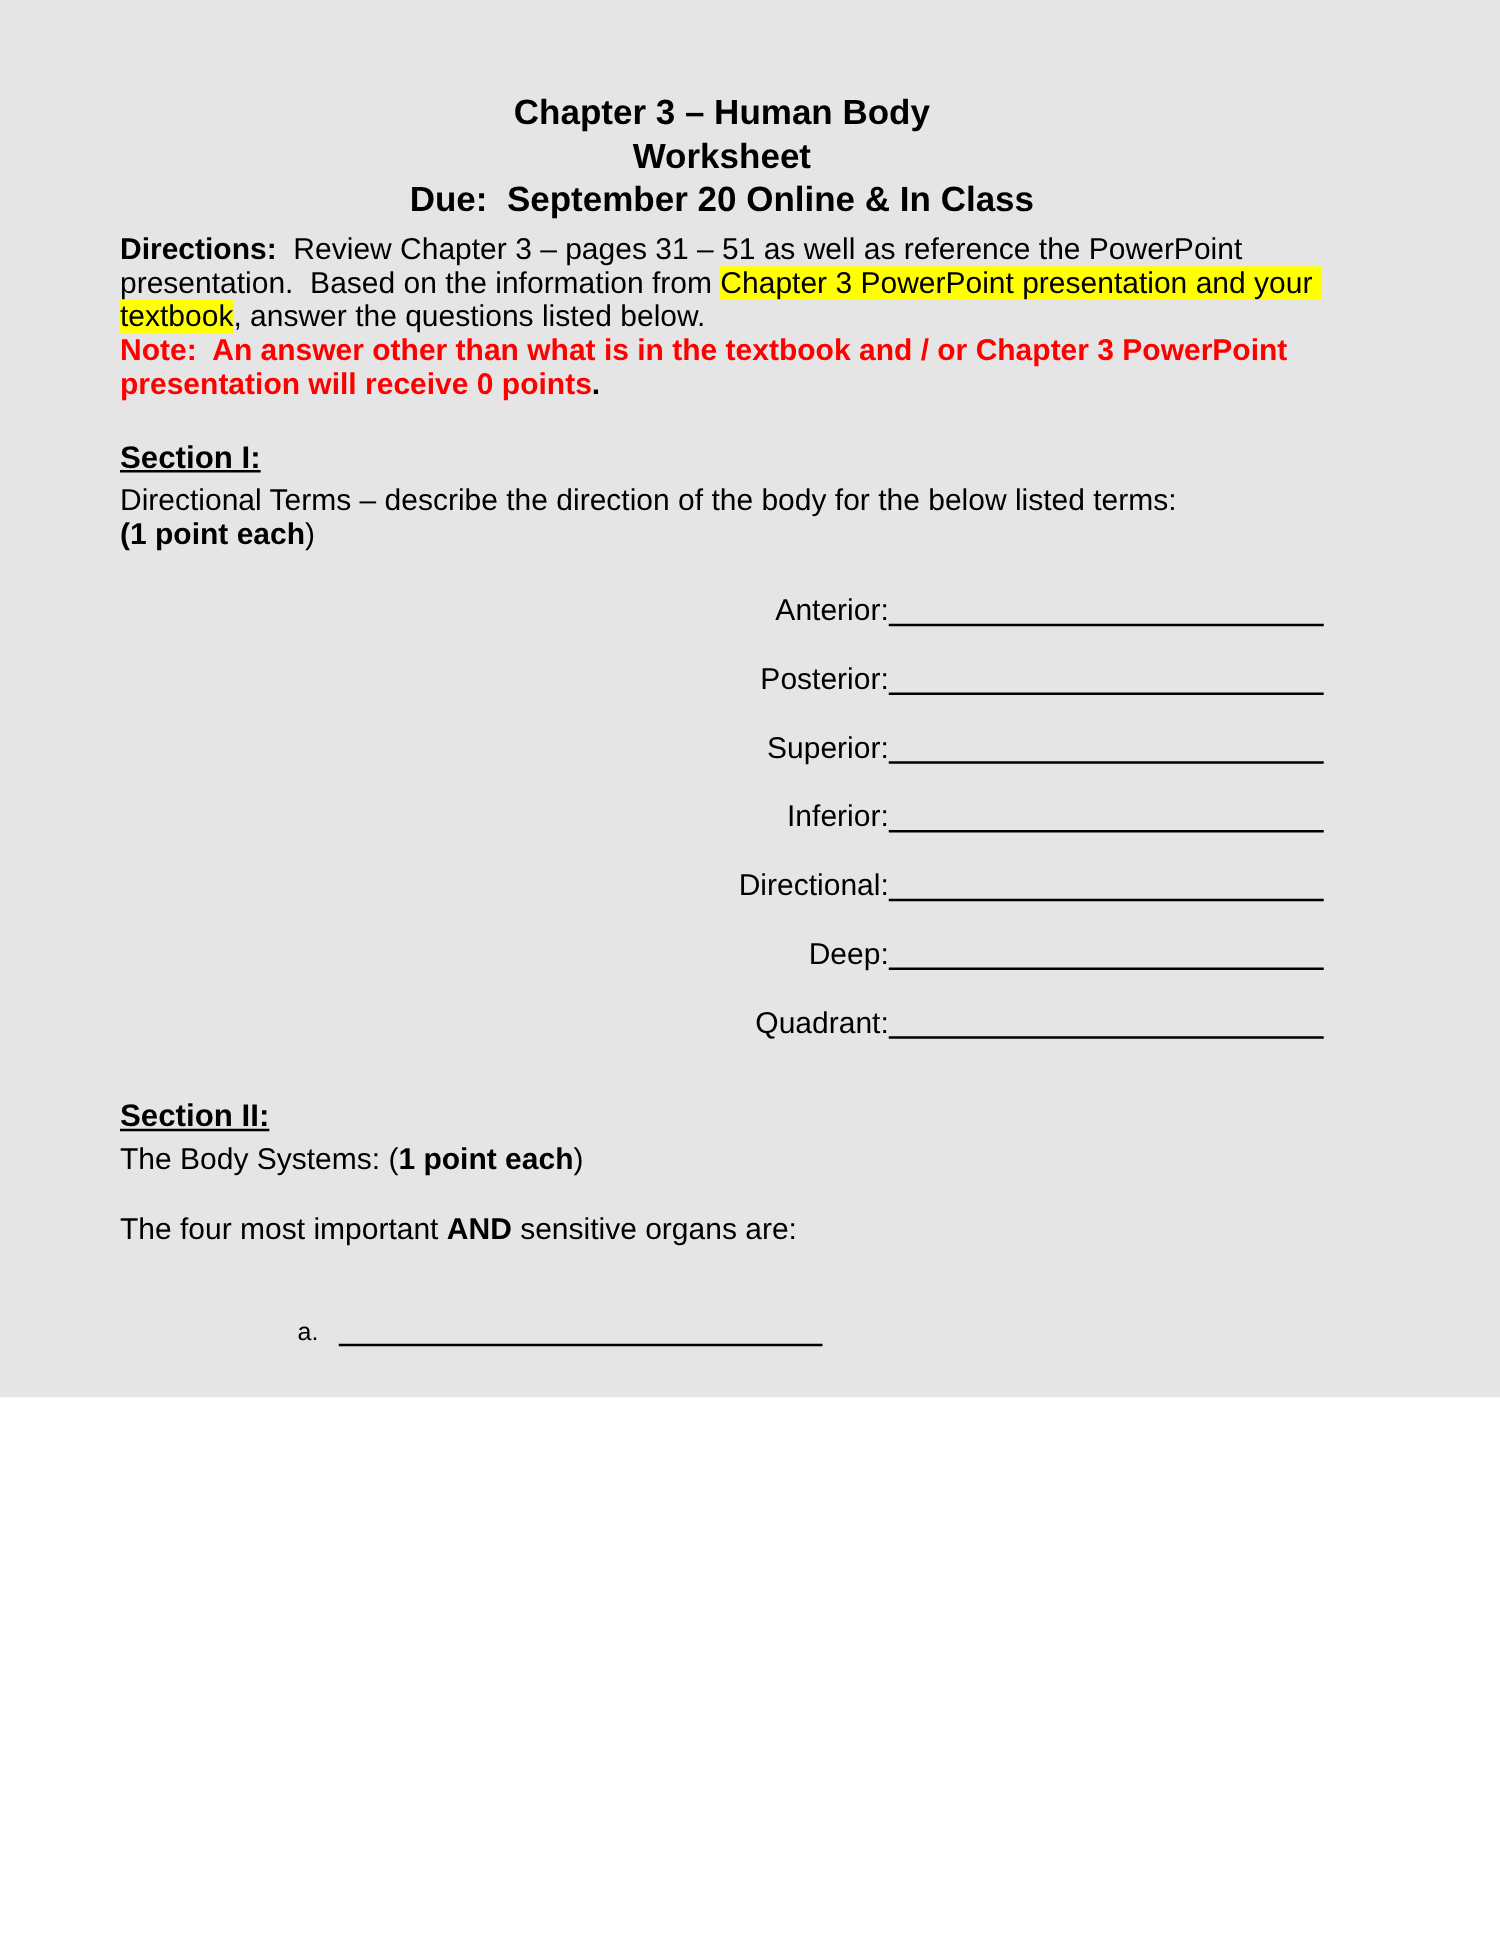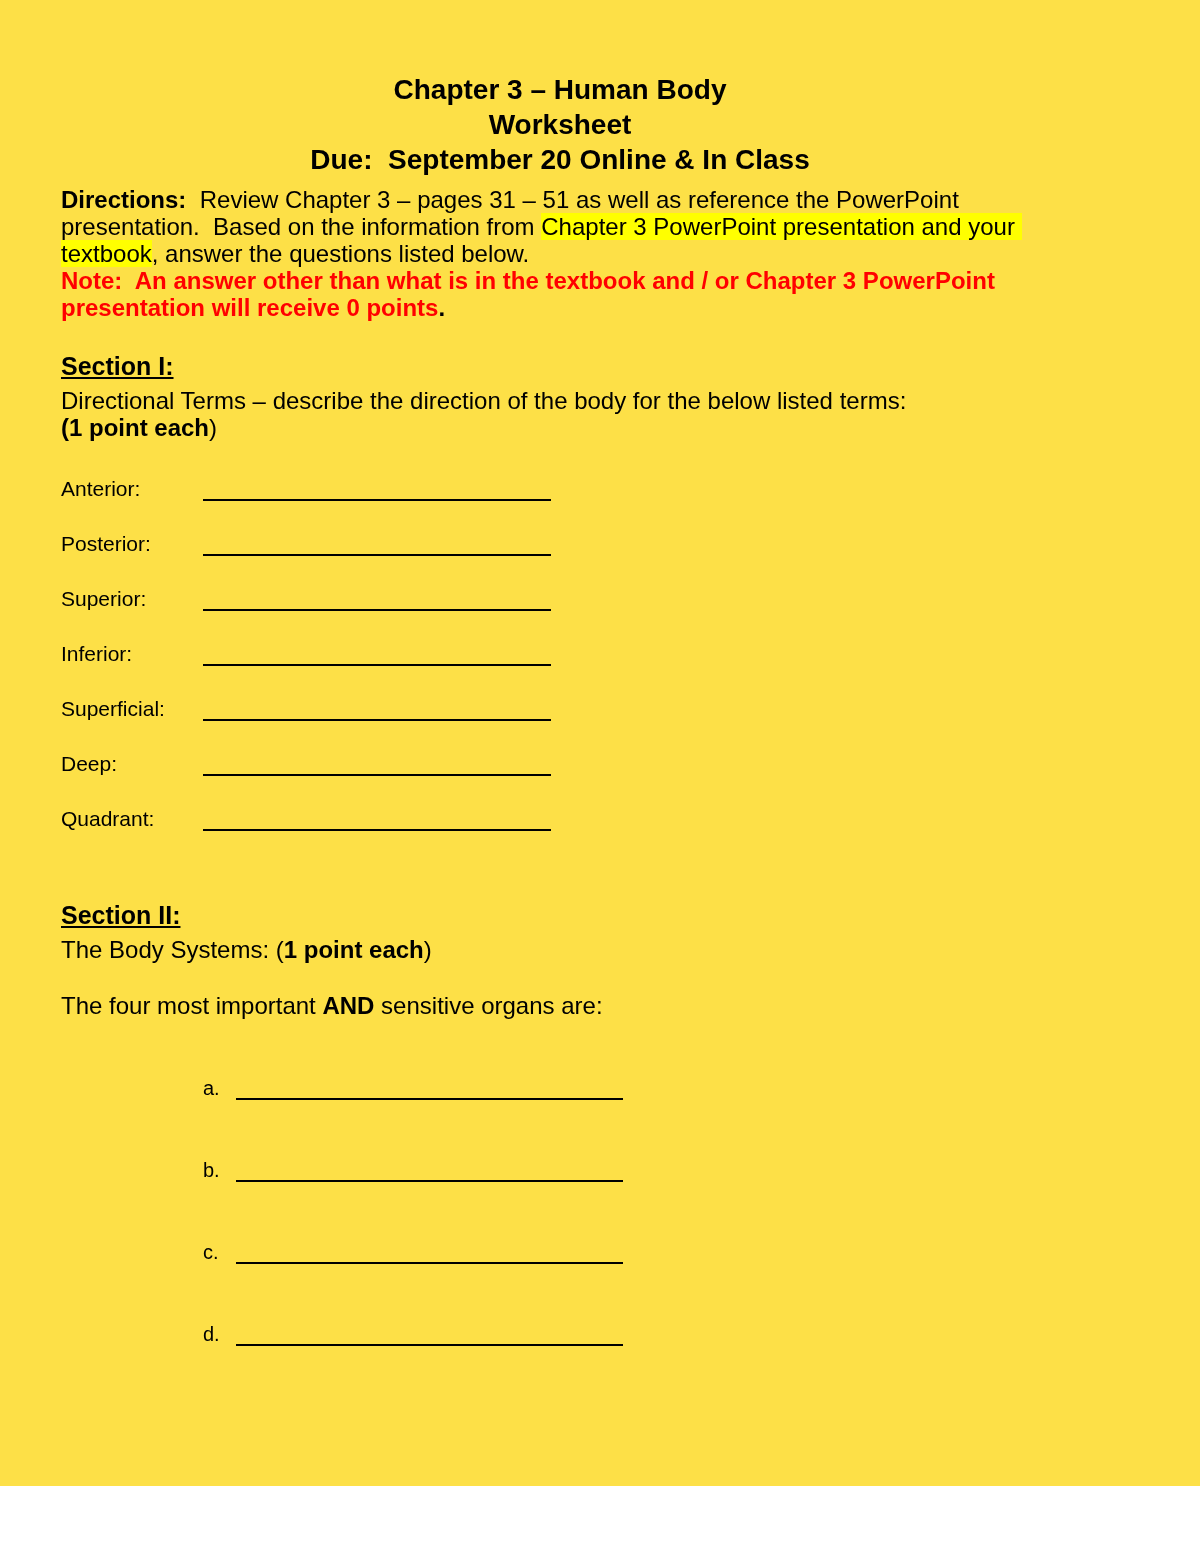--- a/index.html
+++ b/index.html
@@ -4,26 +4,26 @@
 <style>
   * { box-sizing: border-box; }
   html, body {
     margin: 0;
     padding: 0;
     background: #ffffff;
   }
   .page {
     position: relative;
     width: 1200px;
-    height: 1486px;
+    height: 1118px;
     margin: 0 auto;
-    background: #fde047;
+    background: #e5e5e5;
     color: #000000;
     font-family: "Liberation Sans", "DejaVu Sans", sans-serif;
-    padding: 72px 141px 0 61px;
+    padding: 72px 141px 0 96px;
     overflow: hidden;
   }
   .title-block {
     text-align: center;
     font-weight: bold;
     font-size: 28px;
     line-height: 35px;
   }
   .pre { white-space: pre-wrap; }
   .body-text {
@@ -42,26 +42,27 @@
   .note-red { color: var(--note-red, #ff0000); }
   .note-period { color: #000000; }
   .section-heading {
     font-size: 25px;
     line-height: 30px;
     font-weight: bold;
     margin: 0;
     text-decoration: underline;
   }
   .s1-heading { margin-top: 30px; margin-bottom: 6px; }
-  .s2-heading { margin-top: 68px; margin-bottom: 6px; }
+  .s2-heading { margin-top: 46px; margin-bottom: 6px; }
   .terms { margin-top: 34px; }
   .term-row {
-    font-size: 21px;
+    font-size: 24px;
     line-height: 27px;
     margin-bottom: 28px;
+    text-align: right;
   }
   .term-label {
     display: inline-block;
     width: 142px;
   }
   .blank {
     display: inline-block;
     border-bottom: 2px solid #000000;
     vertical-align: -5px;
   }
@@ -97,21 +98,21 @@
 
   <h2 class="section-heading s1-heading">Section I:</h2>
   <div class="body-text">Directional Terms – describe the direction of the body for the below listed terms:</div>
   <div class="body-text"><b class="bold">(1 point each</b><span>)</span></div>
 
   <div class="terms">
     <div class="term-row"><span class="term-label">Anterior:</span><span class="blank blank-s1"></span></div>
     <div class="term-row"><span class="term-label">Posterior:</span><span class="blank blank-s1"></span></div>
     <div class="term-row"><span class="term-label">Superior:</span><span class="blank blank-s1"></span></div>
     <div class="term-row"><span class="term-label">Inferior:</span><span class="blank blank-s1"></span></div>
-    <div class="term-row"><span class="term-label">Superficial:</span><span class="blank blank-s1"></span></div>
+    <div class="term-row"><span class="term-label">Directional:</span><span class="blank blank-s1"></span></div>
     <div class="term-row"><span class="term-label">Deep:</span><span class="blank blank-s1"></span></div>
     <div class="term-row"><span class="term-label">Quadrant:</span><span class="blank blank-s1"></span></div>
   </div>
 
   <h2 class="section-heading s2-heading">Section II:</h2>
   <div class="body-text"><span>The Body Systems: (</span><b class="bold">1 point each</b><span>)</span></div>
 
   <div class="body-text question"><span>The four most important </span><b class="bold">AND</b><span> sensitive organs are:</span></div>
 
   <div class="organs">

